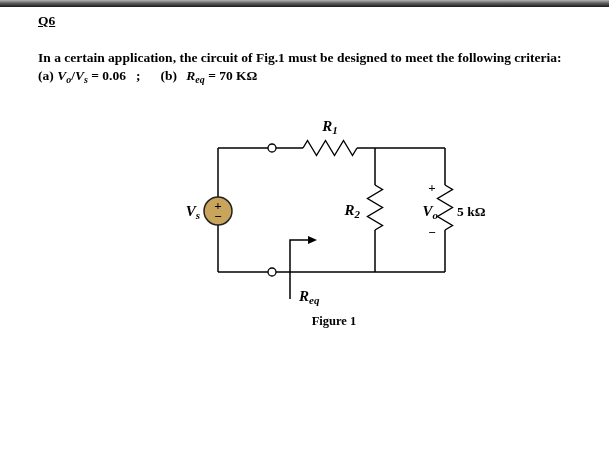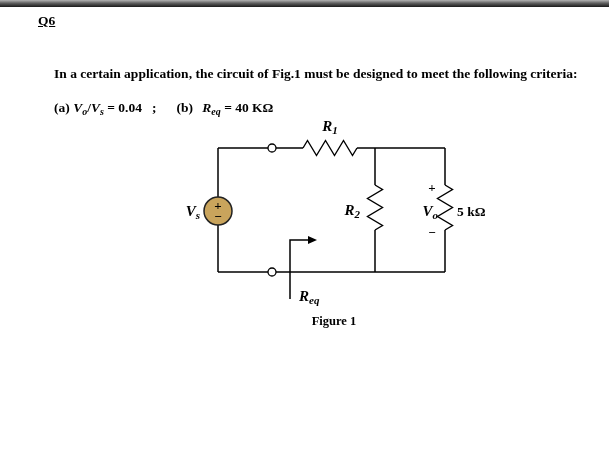--- a/index.html
+++ b/index.html
@@ -7,21 +7,21 @@
           font-family:"Liberation Serif",serif;color:#000;}
   .top-edge{position:absolute;top:0;left:0;right:0;height:7px;
             background:linear-gradient(to bottom,#b4b4b4 0%,#5f5f5f 45%,#191919 100%);}
   .bottom-bar-1{position:absolute;left:0;right:0;top:427px;height:14px;
             background:linear-gradient(to bottom,#f0f0f0,#9c9c9c);border-top:1px solid #8a8a8a;}
   .bottom-bar-2{position:absolute;left:0;right:0;top:444px;height:11px;
             background:linear-gradient(to bottom,#cccccc,#858585);border-top:2px solid #636363;}
   .q-label{position:absolute;left:38px;top:13px;font-size:13.5px;font-weight:bold;}
   .q-label span{text-decoration:underline;}
   .para{position:absolute;left:38px;top:49px;width:565px;font-size:13.5px;font-weight:bold;line-height:17.5px;}
-  .para p{margin:16px;}
+  .para p{margin:0;}
   .it{font-style:italic;}
   .sub{font-size:10px;vertical-align:-3px;}
   .sep{margin:0 20px 0 10px;}
   .gapb{margin-left:6px;}
   svg.circuit{position:absolute;left:170px;top:115px;}
   .wire{stroke:#000;stroke-width:1.5;fill:none;}
   .zig{stroke:#000;stroke-width:1.4;fill:none;stroke-linejoin:miter;}
   .node{fill:#ffffff;stroke:#000;stroke-width:1.3;}
   .cl{font-family:"Liberation Serif",serif;font-style:italic;font-weight:bold;font-size:15px;fill:#000;}
   .csub{font-size:11px;font-style:italic;}
@@ -38,21 +38,21 @@
 
   <div class="q-label">
     <span>Q6</span>
   </div>
 
   <div class="para">
     <p>
       <span>In a certain application, the circuit of  Fig.1 must be designed to meet the following criteria:</span>
     </p>
     <p>
-      <span>(a) </span><span class="it">V</span><span class="sub it">o</span><span>/</span><span class="it">V</span><span class="sub it">s</span><span> = 0.04</span><span class="sep">;</span><span>(b) </span><span class="it gapb">R</span><span class="sub it">eq</span><span> = 40 KΩ</span>
+      <span>(a) </span><span class="it">V</span><span class="sub it">o</span><span>/</span><span class="it">V</span><span class="sub it">s</span><span> = 0.06</span><span class="sep">;</span><span>(b) </span><span class="it gapb">R</span><span class="sub it">eq</span><span> = 70 KΩ</span>
     </p>
   </div>
 
   <svg class="circuit" width="330" height="218" viewBox="0 0 330 218">
 
     <g>
       <path class="wire" d="M48 33 H133"></path>
       <path class="wire" d="M187 33 H275"></path>
       <path class="wire" d="M48 33 V82"></path>
       <path class="wire" d="M48 110 V157"></path>

